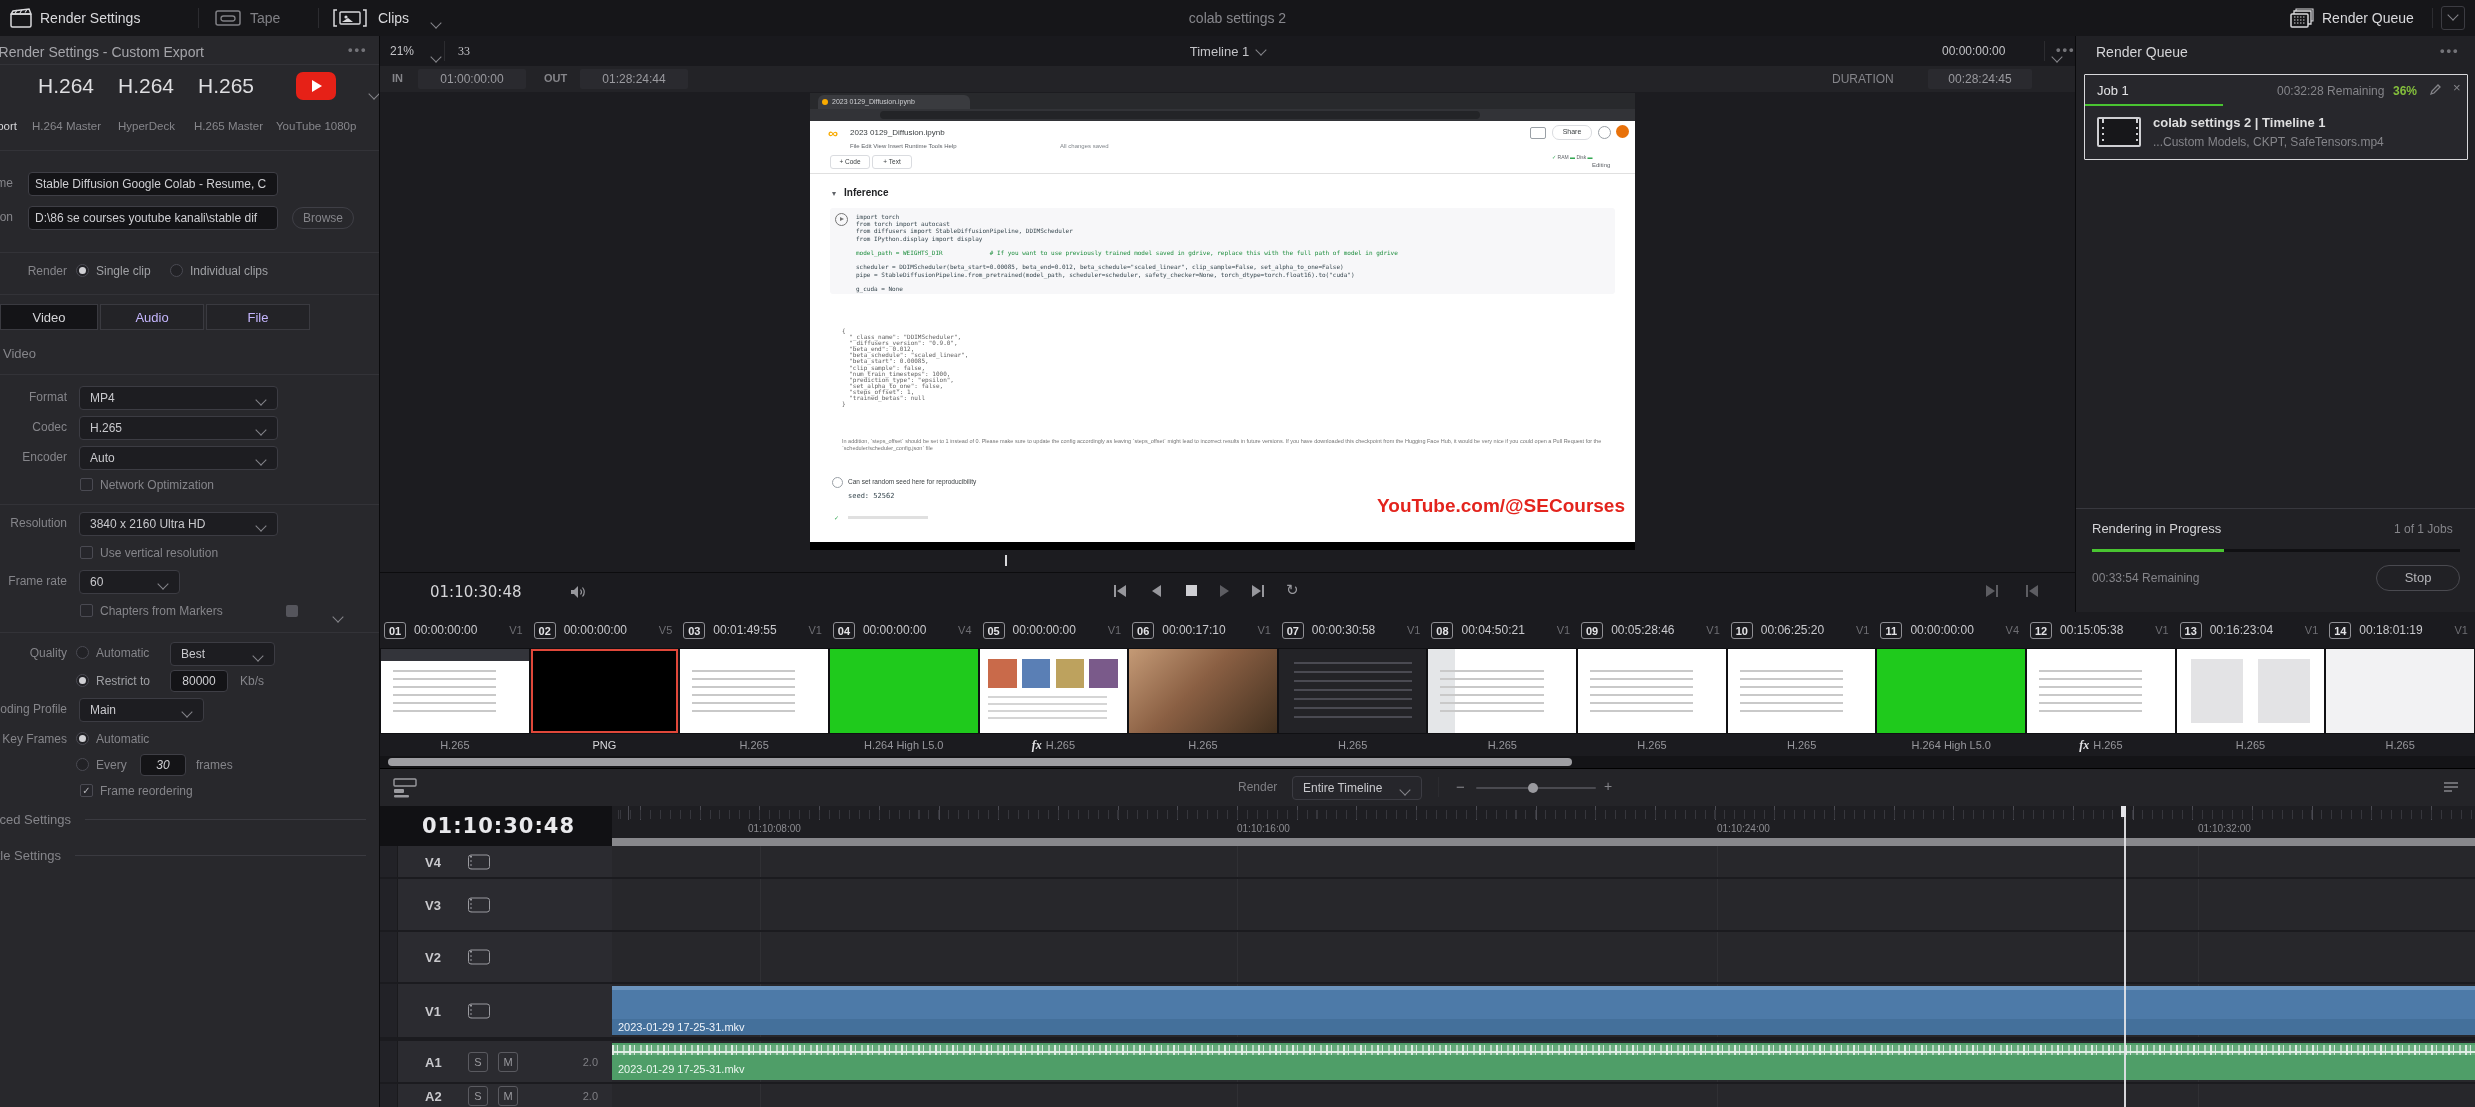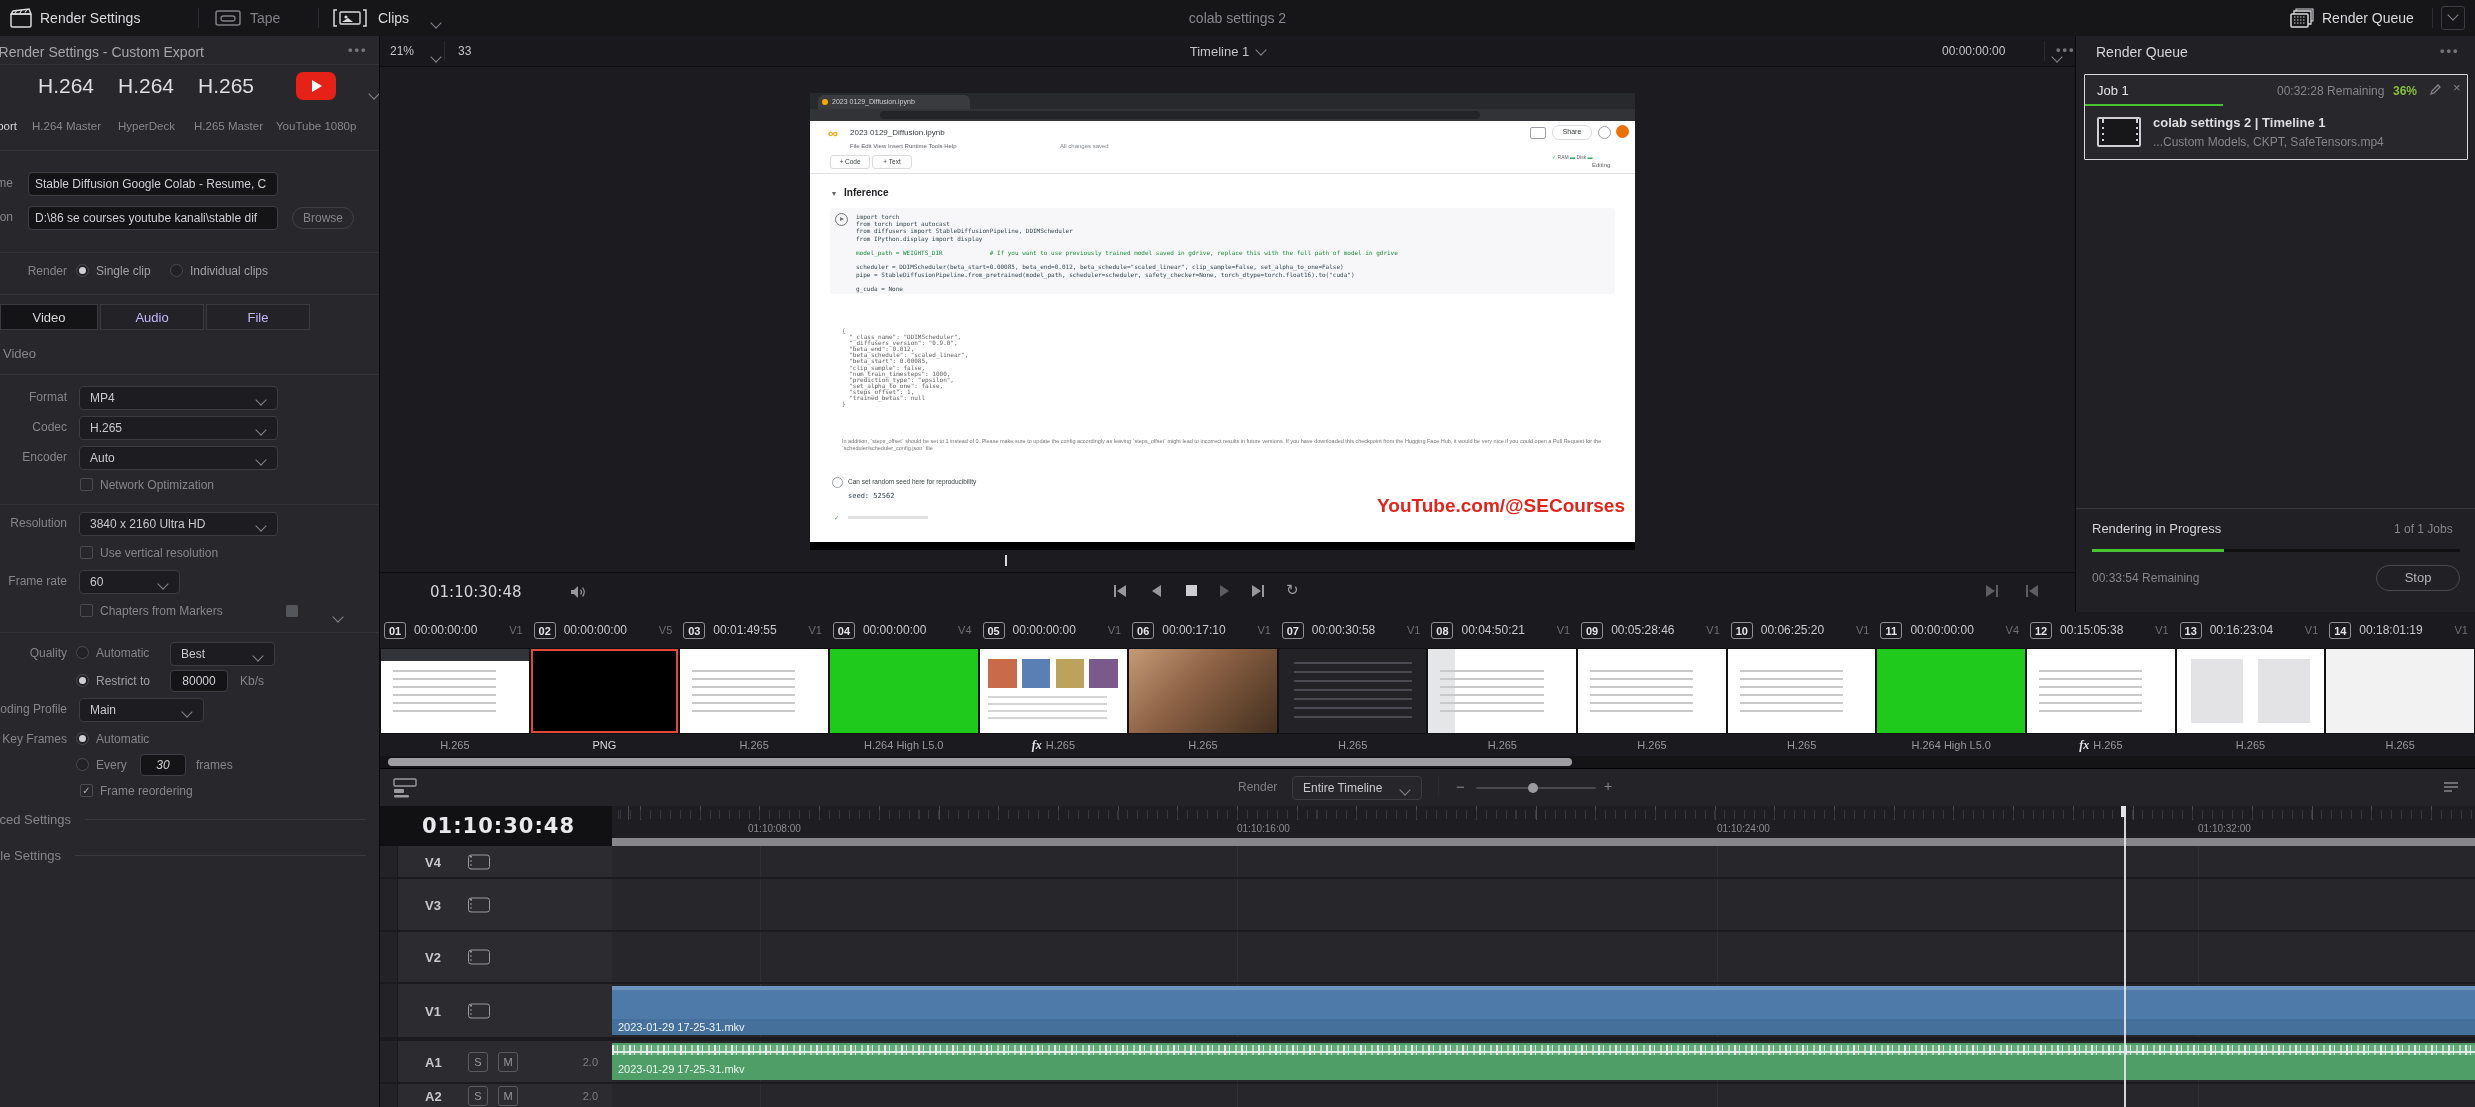--- a/index.html
+++ b/index.html
@@ -298,26 +298,34 @@
   <div class="abs" style="left:85px;top:783px;width:281px;height:1px;background:#3a3a40;"></div>
   <span class="formlabel" style="right:318px;top:812px;font-size:13px;">Subtitle Settings</span>
   <div class="abs" style="left:75px;top:819px;width:291px;height:1px;background:#3a3a40;"></div>
 </div>
 
 <div id="viewer">
   <div id="v-row2">
     <span class="abs nw" style="left:10px;top:8px;font-size:12px;color:#c3c3c7;">21%</span>
     <span class="chev abs" style="left:44px;top:11px;"></span>
     <span class="vdiv" style="left:64px;top:5px;"></span>
-    <span class="abs nw" style="left:78px;top:8px;font-size:12px;color:#c3c3c7;">33</span>
+    <span class="abs nw" style="left:78px;top:8px;font-size:12px;color:#c3c3c7;font-family:Liberation Serif, serif;">33</span>
     <span class="abs nw" style="left:0;right:0;top:8px;text-align:center;font-size:13px;color:#c3c3c7;"><span>Timeline 1</span><span class="chev"></span></span>
     <span class="abs nw" style="left:1562px;top:8px;font-size:12px;color:#c3c3c7;">00:00:00:00</span>
     <span class="chev abs" style="left:1645px;top:11px;"></span>
     <span class="vdiv" style="left:1664px;top:5px;"></span>
     <span class="abs dots3" style="left:1676px;top:6px;">•••</span>
+  </div>
+  <div id="v-row3">
+    <span class="abs" style="left:12px;top:6px;font-size:11px;color:#85858a;font-weight:bold;">IN</span>
+    <div class="tcbox" style="left:38px;top:3px;width:108px;">01:00:00:00</div>
+    <span class="abs" style="left:164px;top:6px;font-size:11px;color:#85858a;font-weight:bold;">OUT</span>
+    <div class="tcbox" style="left:200px;top:3px;width:108px;">01:28:24:44</div>
+    <span class="abs nw" style="left:1452px;top:6px;font-size:12px;color:#85858a;">DURATION</span>
+    <div class="tcbox" style="left:1548px;top:3px;width:104px;">00:28:24:45</div>
   </div>
 
   <div id="video">
     <div id="vid-tabs">
       <div id="vid-tab">
         <span class="abs" style="left:4px;top:4px;width:6px;height:6px;border-radius:50%;background:#f9ab00;"></span>
         <span>2023 0129_Diffusion.ipynb</span>
       </div>
     </div>
     <div id="vid-chrome2">

